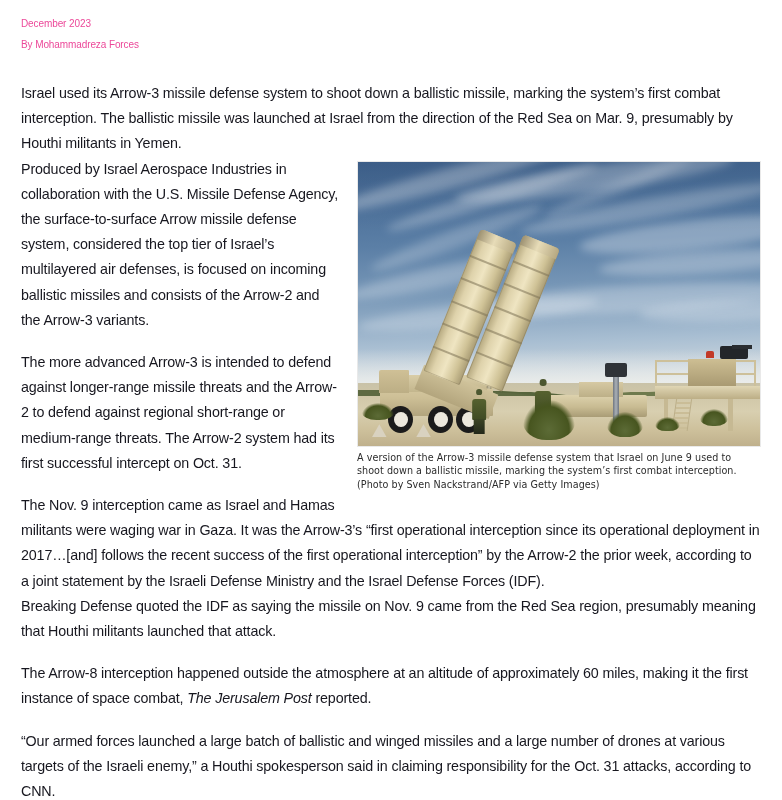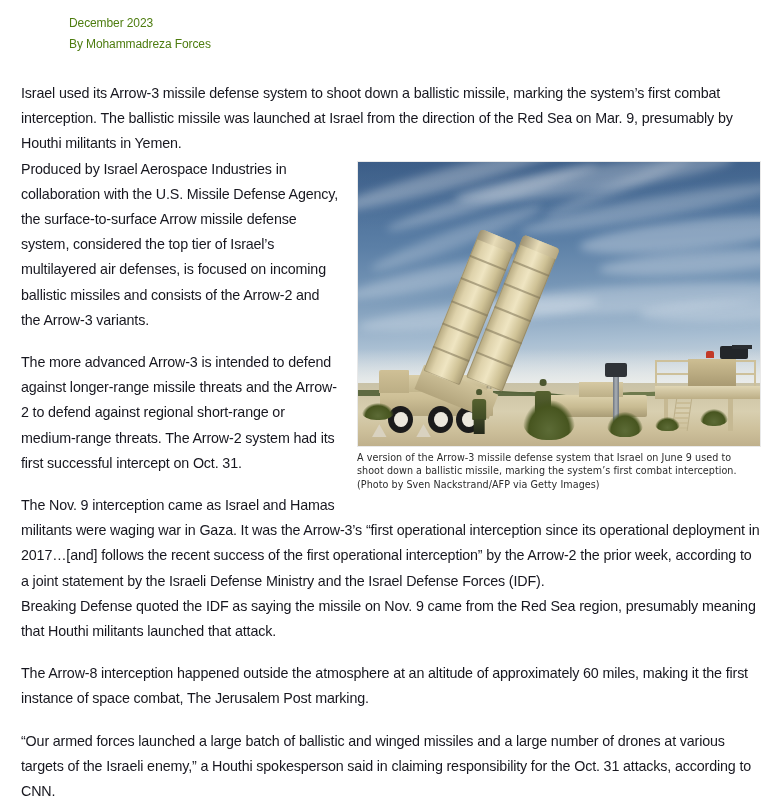--- a/index.html
+++ b/index.html
@@ -19,25 +19,24 @@
     position: relative;
     width: 782px;
     height: 800px;
     background: #ffffff;
     box-sizing: border-box;
     padding: 13px 21px 0 21px;
   }
 
   
   .byline {
-    font-size: 12px;
+    font-size: 10px;
     line-height: 21px;
-    color: #4d7c0f;
+    color: #ec4899;
     letter-spacing: -0.1px;
-    margin-left: 48px;
   }
   .byline div { white-space: nowrap; }
 
   
   .para {
     font-size: 14.3px;
     line-height: 25.2px;
     color: #17171f;
     letter-spacing: -0.15px;
     text-align: left;
@@ -312,21 +311,21 @@
     width: 5%; height: 1.4%;
     background: #2a2d31;
   }
 
   .vignette {
     position: absolute; inset: 0;
     background: linear-gradient(180deg, rgba(0,0,0,0.05) 0%, rgba(0,0,0,0) 25%);
     pointer-events: none;
   }
 
-  .italic { }
+  .italic { font-style: italic; }
 
   .clearfix::after { content: ""; display: table; clear: both; }
 </style>
 </head>
 <body>
 
 <div id="page">
 
   <div class="byline">
     <div>December 2023</div>
@@ -426,17 +425,17 @@
   </figure>
 
   <p class="para">Produced by Israel Aerospace Industries in collaboration with the U.S. Missile Defense Agency, the surface-to-surface Arrow missile defense system, considered the top tier of Israel’s multilayered air defenses, is focused on incoming ballistic missiles and consists of the Arrow-2 and the Arrow-3 variants.</p>
   <p class="para">The more advanced Arrow-3 is intended to defend against longer-range missile threats and the Arrow-2 to defend against regional short-range or medium-range threats. The Arrow-2 system had its first successful intercept on Oct. 31.</p>
   <p class="para">The Nov. 9 interception came as Israel and Hamas militants were waging war in Gaza. It was the Arrow-3’s “first operational interception since its operational deployment in 2017…[and] follows the recent success of the first operational interception” by the Arrow-2 the prior week, according to a joint statement by the Israeli Defense Ministry and the Israel Defense Forces (IDF).</p>
 
   <div class="clearfix"></div>
 
   <p class="para">Breaking Defense quoted the IDF as saying the missile on Nov. 9 came from the Red Sea region, presumably meaning that Houthi militants launched that attack.</p>
 
-  <p class="para"><span>The Arrow-8 interception happened outside the atmosphere at an altitude of approximately 60 miles, making it the first instance of space combat, </span><span class="italic">The Jerusalem Post</span><span> marking.</span></p>
+  <p class="para"><span>The Arrow-8 interception happened outside the atmosphere at an altitude of approximately 60 miles, making it the first instance of space combat, </span><span class="italic">The Jerusalem Post</span><span> reported.</span></p>
 
   <p class="para">“Our armed forces launched a large batch of ballistic and winged missiles and a large number of drones at various targets of the Israeli enemy,” a Houthi spokesperson said in claiming responsibility for the Oct. 31 attacks, according to CNN.</p>
 
 </div>
 
 </body></html>

